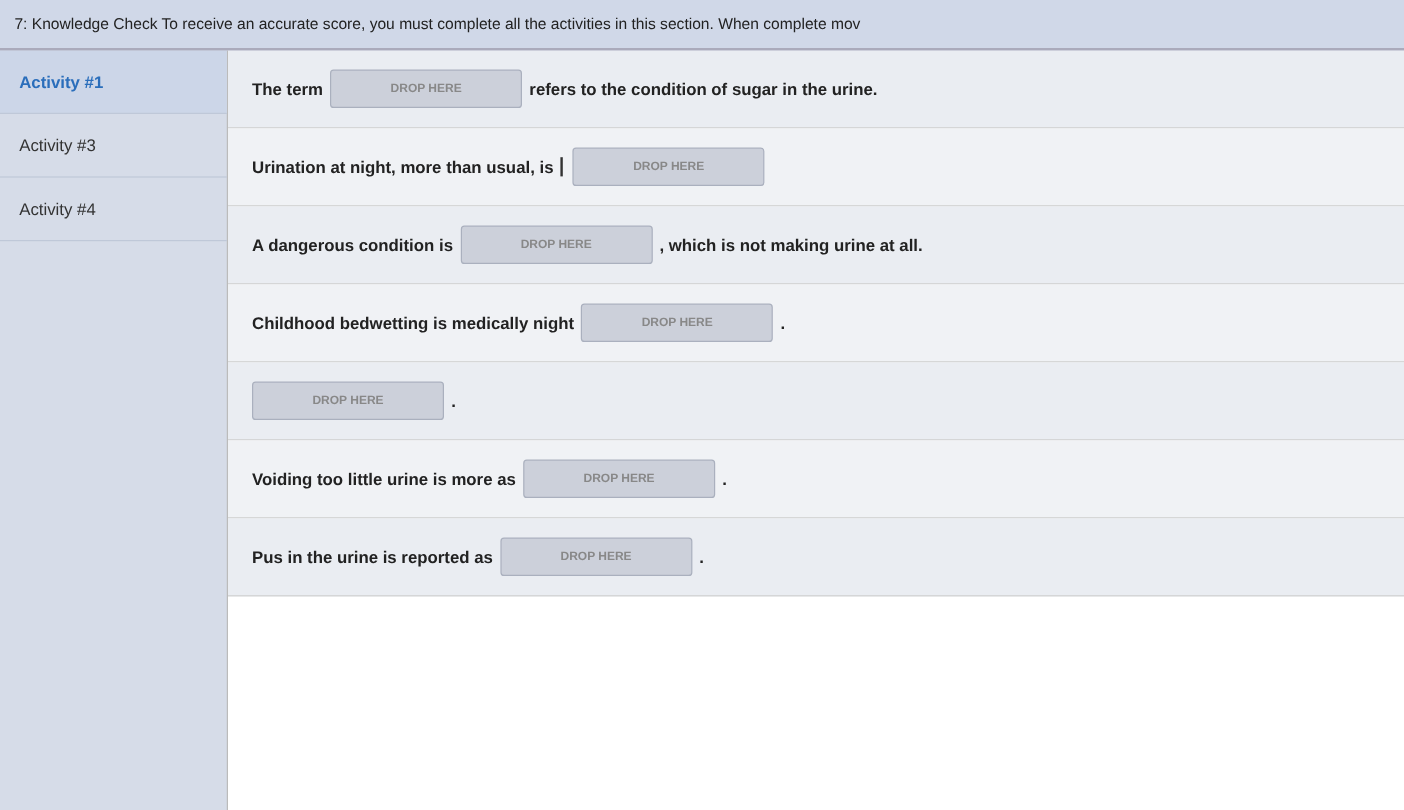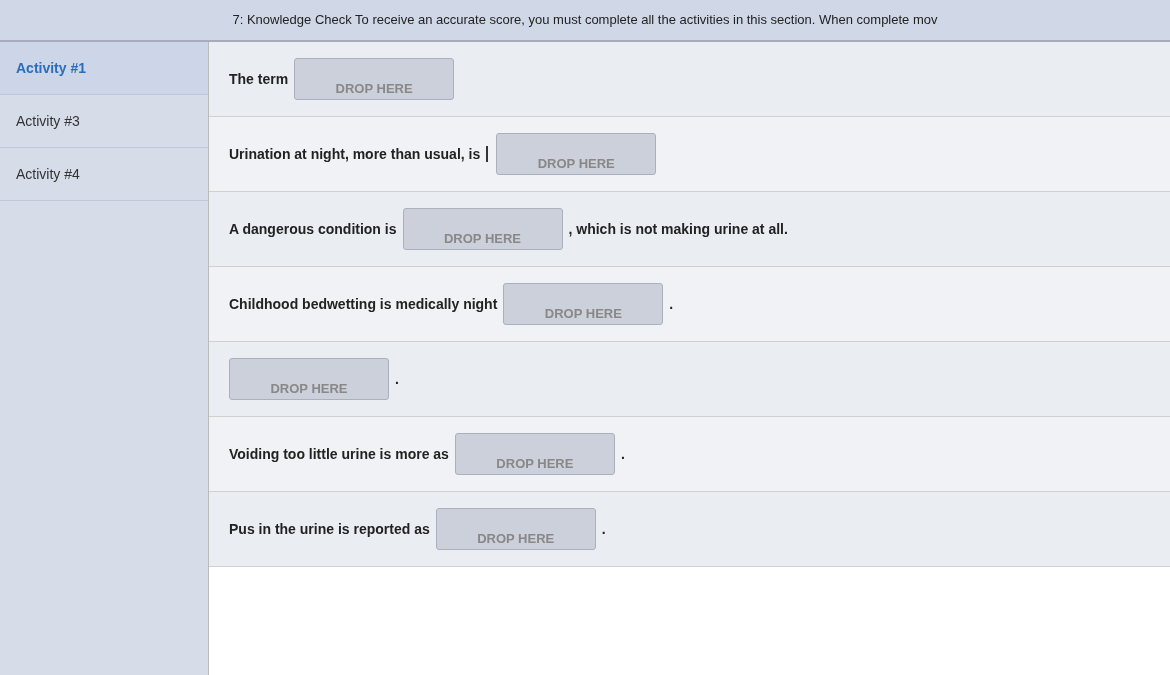--- a/index.html
+++ b/index.html
@@ -16,30 +16,29 @@
       background: #d0d8e8;
       border-bottom: 2px solid #aab;
       padding: 8px 12px;
       font-size: 13px;
       color: #222;
       line-height: 1.4;
       position: relative;
       height: 42px;
       display: flex;
       align-items: center;
-      justify-content: center;
     }
 
     .main-container {
       display: flex;
       height: calc(675px - 42px);
     }
 
     .sidebar {
-      width: 209px;
+      width: 190px;
       background: #d6dce8;
       border-right: 1px solid #bbb;
       flex-shrink: 0;
     }
 
     .sidebar-item {
       padding: 18px 16px;
       border-bottom: 1px solid #bfc8d8;
       font-size: 14px;
       color: #333;
@@ -79,26 +78,26 @@
       font-size: 14px;
       color: #222;
       white-space: nowrap;
     }
 
     .drop-zone {
       display: inline-block;
       background: #ccd0da;
       border: 1px solid #aab0be;
       border-radius: 3px;
-      padding: 20px 18px;
+      padding: 6px 18px;
       min-width: 160px;
       height: 32px;
       text-align: center;
       color: #888;
-      font-size: 13px;
+      font-size: 10px;
       line-height: 20px;
       cursor: default;
     }
 
     .cursor-indicator {
       display: inline-block;
       width: 2px;
       height: 16px;
       background: #333;
       vertical-align: middle;
@@ -118,20 +117,21 @@
   <div class="sidebar-item active">Activity #1</div>
       <div class="sidebar-item">Activity #3</div>
       <div class="sidebar-item">Activity #4</div>
     </div>
 
   <div class="content-area">
 
   <div class="question-row">
         <span class="question-text">The term</span>
         <span class="drop-zone">DROP HERE</span>
+        <span class="question-text">refers to the condition of sugar in the urine.</span>
       </div>
       <div class="question-row">
         <span class="question-text">Urination at night, more than usual, is</span>
         <span class="cursor-indicator"></span>
         <span class="drop-zone">DROP HERE</span>
       </div>
       <div class="question-row">
         <span class="question-text">A dangerous condition is</span>
         <span class="drop-zone">DROP HERE</span>
         <span class="question-text">, which is not making urine at all.</span>

